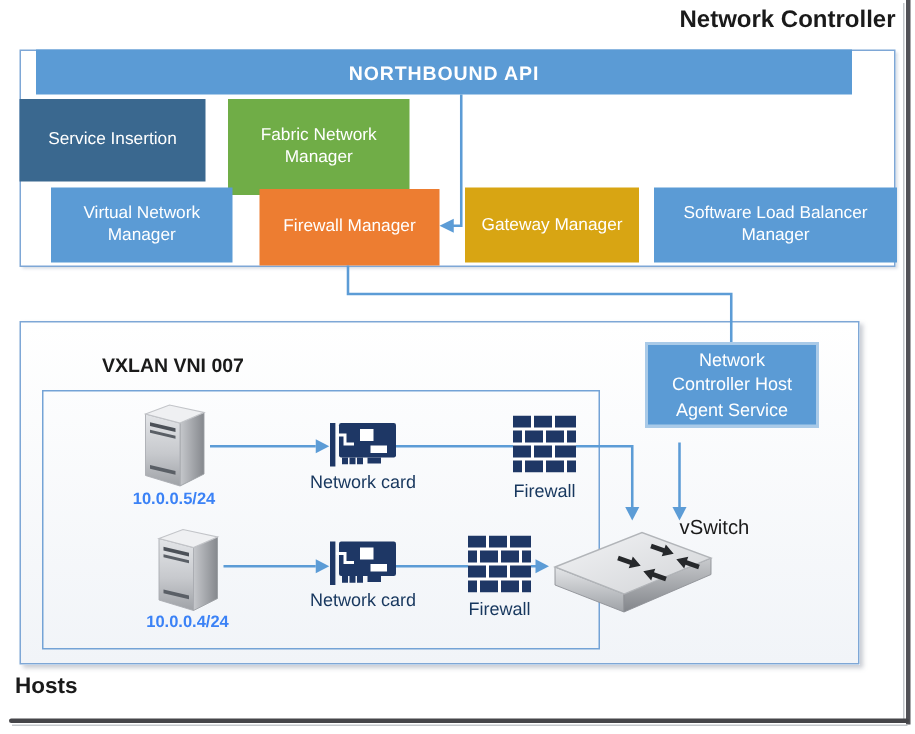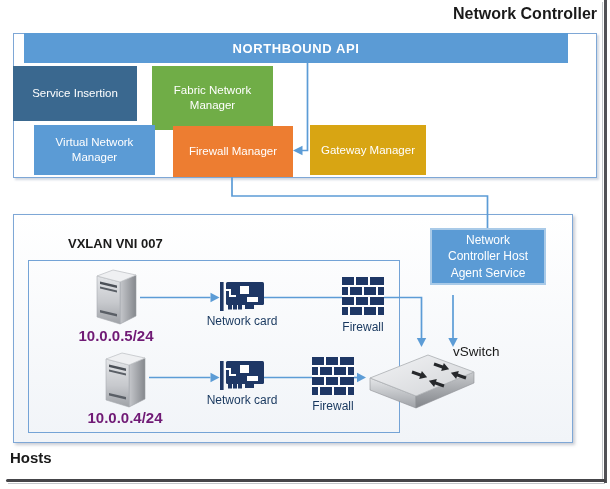--- a/index.html
+++ b/index.html
@@ -48,21 +48,21 @@
 
   .icon{position:absolute;z-index:3;}
   #server-1{left:92px;top:267px;}
   #server-2{left:101px;top:350px;}
   #nic-1{left:220px;top:281px;}
   #nic-2{left:220px;top:360px;}
   #fw-1{left:342px;top:277px;}
   #fw-2{left:312px;top:357px;}
   #vswitch{left:366px;top:348px;}
 
-  .ip-label{position:absolute;width:84px;text-align:center;font-size:15px;font-weight:700;color:#701a75;z-index:3;}
+  .ip-label{position:absolute;width:84px;text-align:center;font-size:11px;font-weight:700;color:#3b82f6;z-index:3;}
   #ip-1{left:74px;top:327px;}
   #ip-2{left:83px;top:409px;}
   .dev-label{position:absolute;text-align:center;font-size:12px;font-weight:500;color:var(--label-navy);z-index:3;}
   #nic-label-1{left:198px;top:314px;width:88px;}
   #nic-label-2{left:198px;top:393px;width:88px;}
   #fw-label-1{left:336px;top:320px;width:54px;}
   #fw-label-2{left:306px;top:399px;width:54px;}
 </style>
 </head>
 <body>
@@ -71,20 +71,21 @@
 
   <div class="title" id="nc-title">Network Controller</div>
   <div class="outline-box" id="nc-box"></div>
   <div id="api-bar">NORTHBOUND API</div>
 
   <div class="module" id="m-service">Service Insertion</div>
   <div class="module" id="m-fabric">Fabric Network Manager</div>
   <div class="module" id="m-virtual">Virtual Network Manager</div>
   <div class="module" id="m-firewall">Firewall Manager</div>
   <div class="module" id="m-gateway">Gateway Manager</div>
+  <div class="module" id="m-slb">Software Load Balancer Manager</div>
 
   <div class="outline-box" id="hosts-box"></div>
   <div class="title" id="hosts-label">Hosts</div>
   <div class="outline-box" id="vxlan-box"></div>
   <div class="title" id="vxlan-label">VXLAN VNI 007</div>
 
   <div id="agent-box">Network Controller Host Agent Service</div>
   <div class="title" id="vswitch-label">vSwitch</div>
 
   <svg id="connectors" width="610" height="489">

